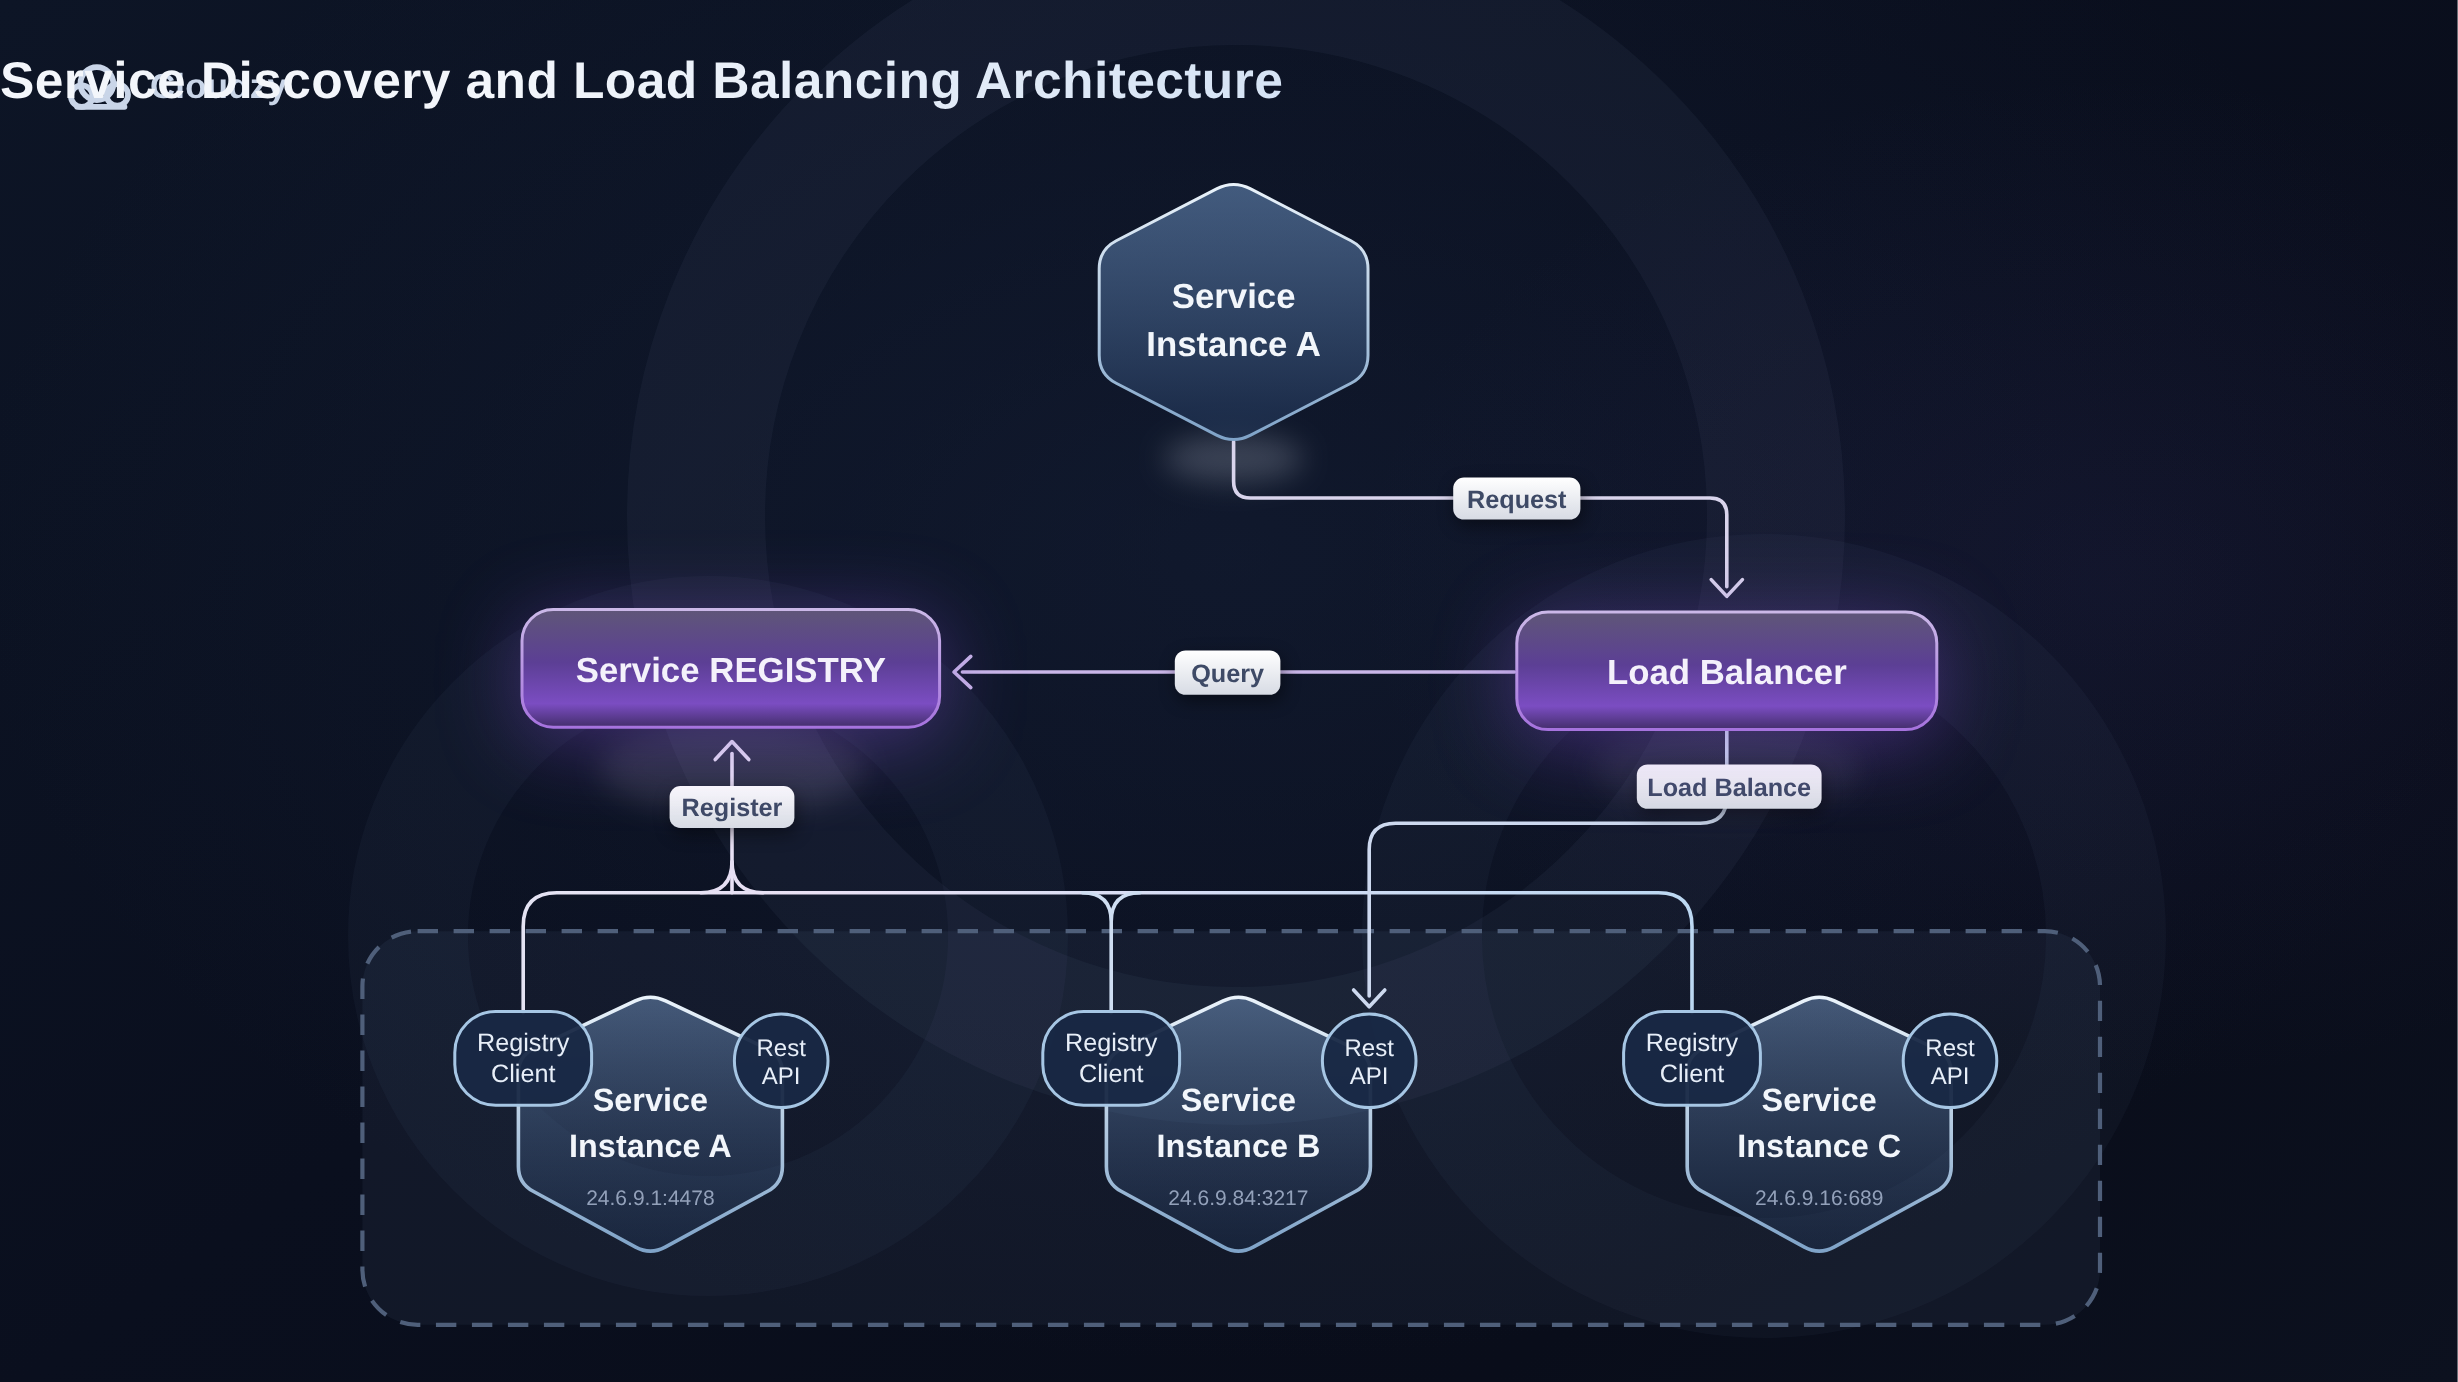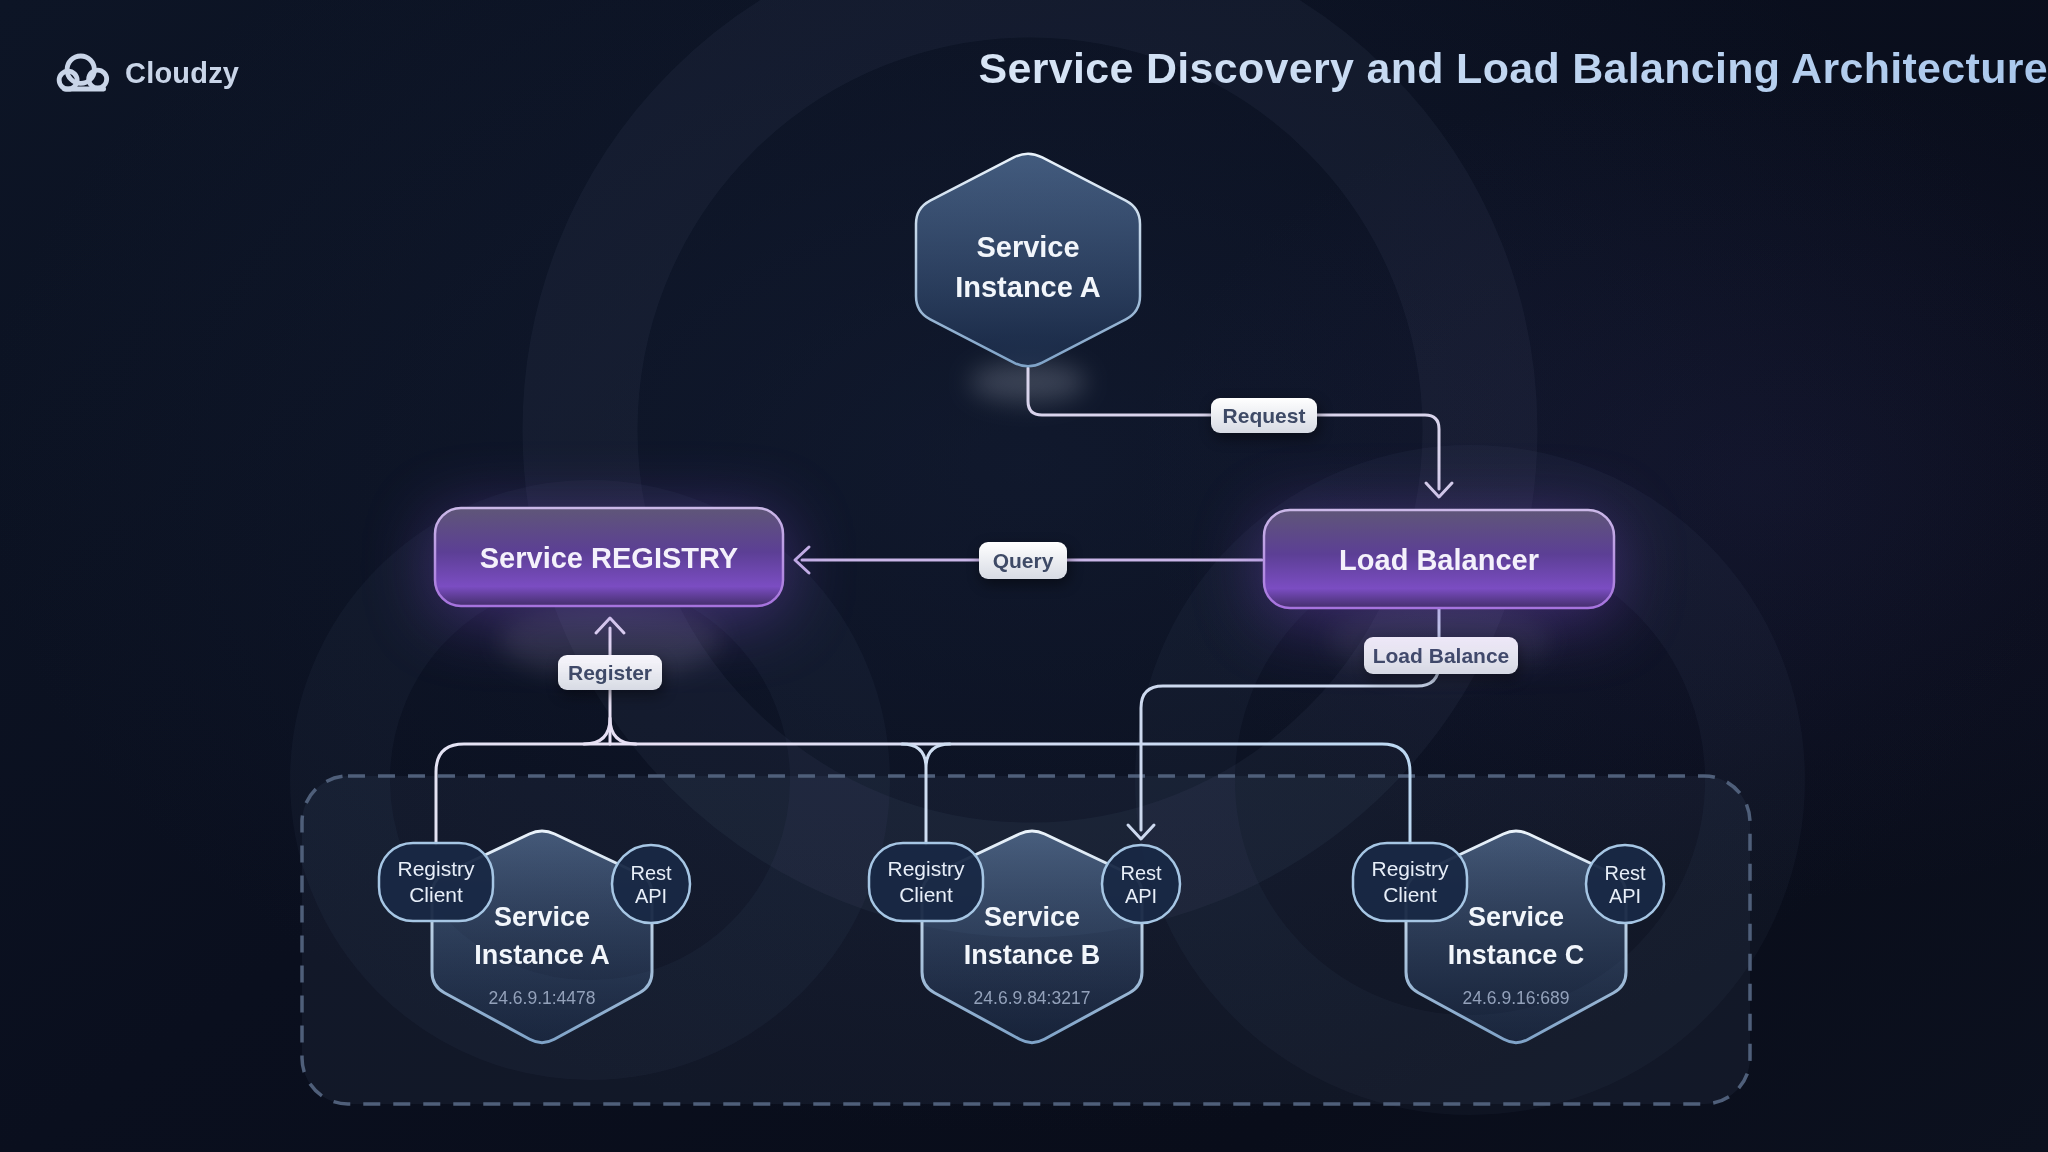--- a/index.html
+++ b/index.html
@@ -8,21 +8,21 @@
     font-family:"Liberation Sans", sans-serif;
     background:
       radial-gradient(900px 600px at 86% 42%, rgba(64,52,120,0.14), rgba(0,0,0,0) 70%),
       radial-gradient(1400px 900px at 50% 40%, rgba(28,42,72,0.35), rgba(0,0,0,0) 75%),
       linear-gradient(145deg,#0d1526 0%,#0a0f1e 45%,#090d1a 78%,#0c111f 100%);
   }
   .hdr{position:absolute;left:0;top:0;width:2048px;height:110px;}
   .logo{position:absolute;left:55px;top:50px;display:flex;align-items:center;gap:12px;}
   .logo-text{font-size:29px;font-weight:700;color:#c9d5e8;letter-spacing:0.2px;}
   .title{
-    position:absolute;left:0;top:44px;width:2048px;text-align:right;
+    position:absolute;left:0;top:44px;width:2048px;text-align:left;
     font-size:43px;font-weight:700;letter-spacing:0.3px;
     background:linear-gradient(90deg,#f3f6fb 20%,#a9c7ec 100%);
     -webkit-background-clip:text;background-clip:text;color:transparent;
   }
   svg.diagram{position:absolute;left:0;top:0;}
   .pill{filter:drop-shadow(2px 5px 7px rgba(0,0,0,0.45));}
   .pill-text{font-size:21px;font-weight:600;fill:#3e4a66;}
   .node-purple{filter:drop-shadow(0 10px 34px rgba(125,75,205,0.45));}
   .node-title{font-size:29px;font-weight:600;fill:#f4f1fb;}
   .hex-title{font-size:29px;font-weight:600;fill:#f2f6fb;}

